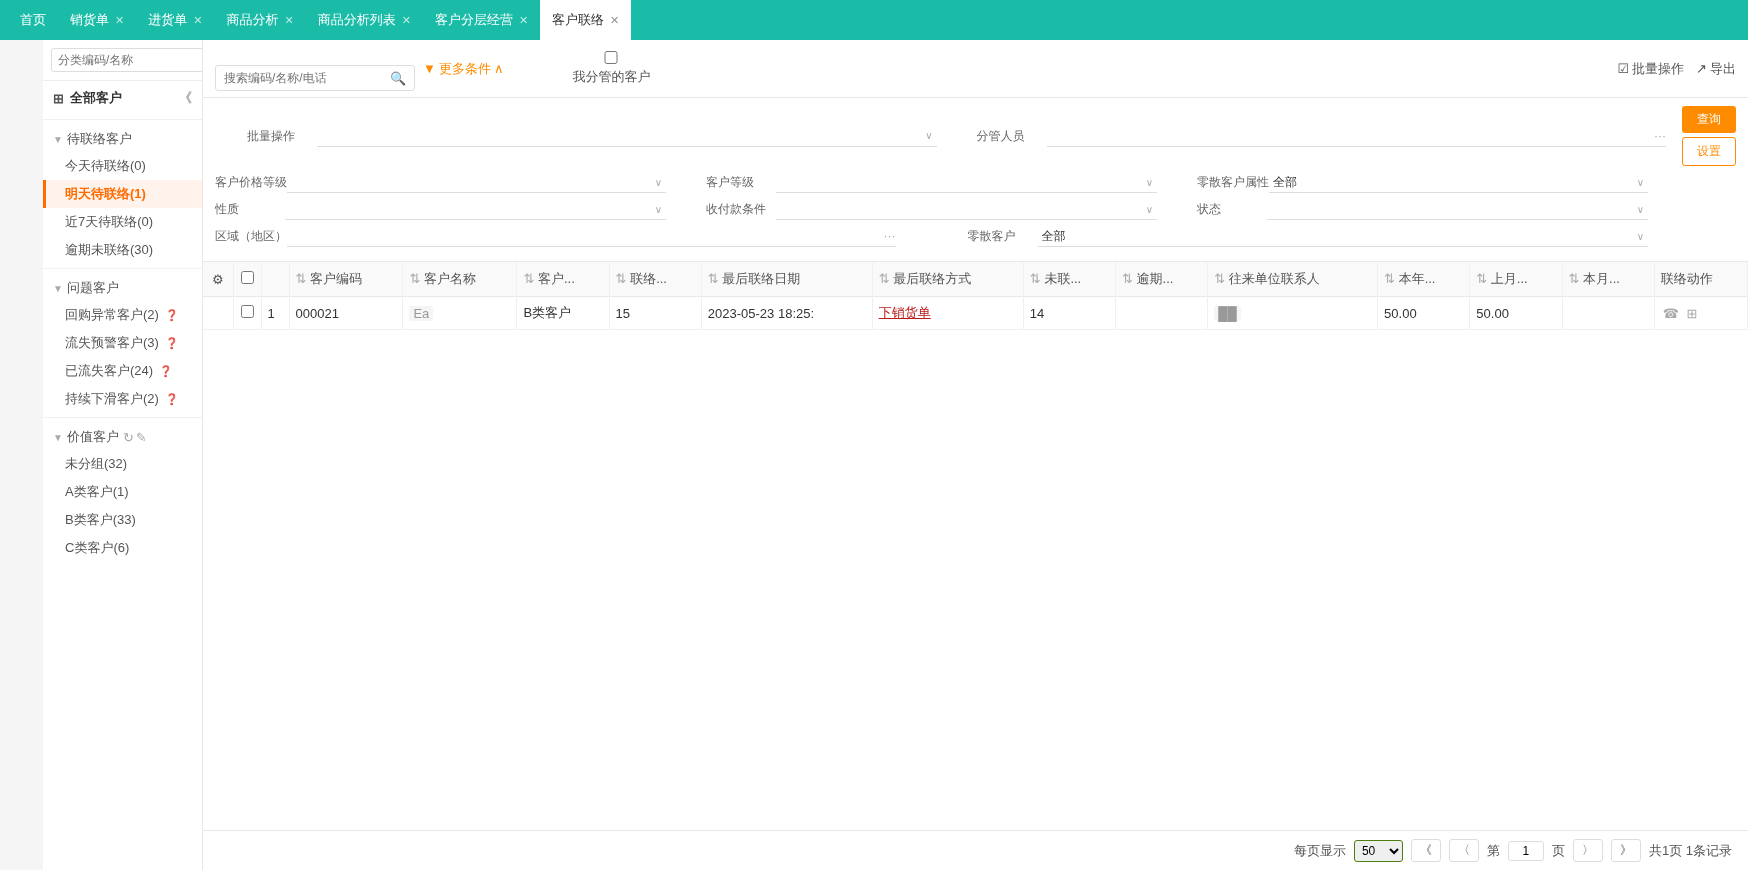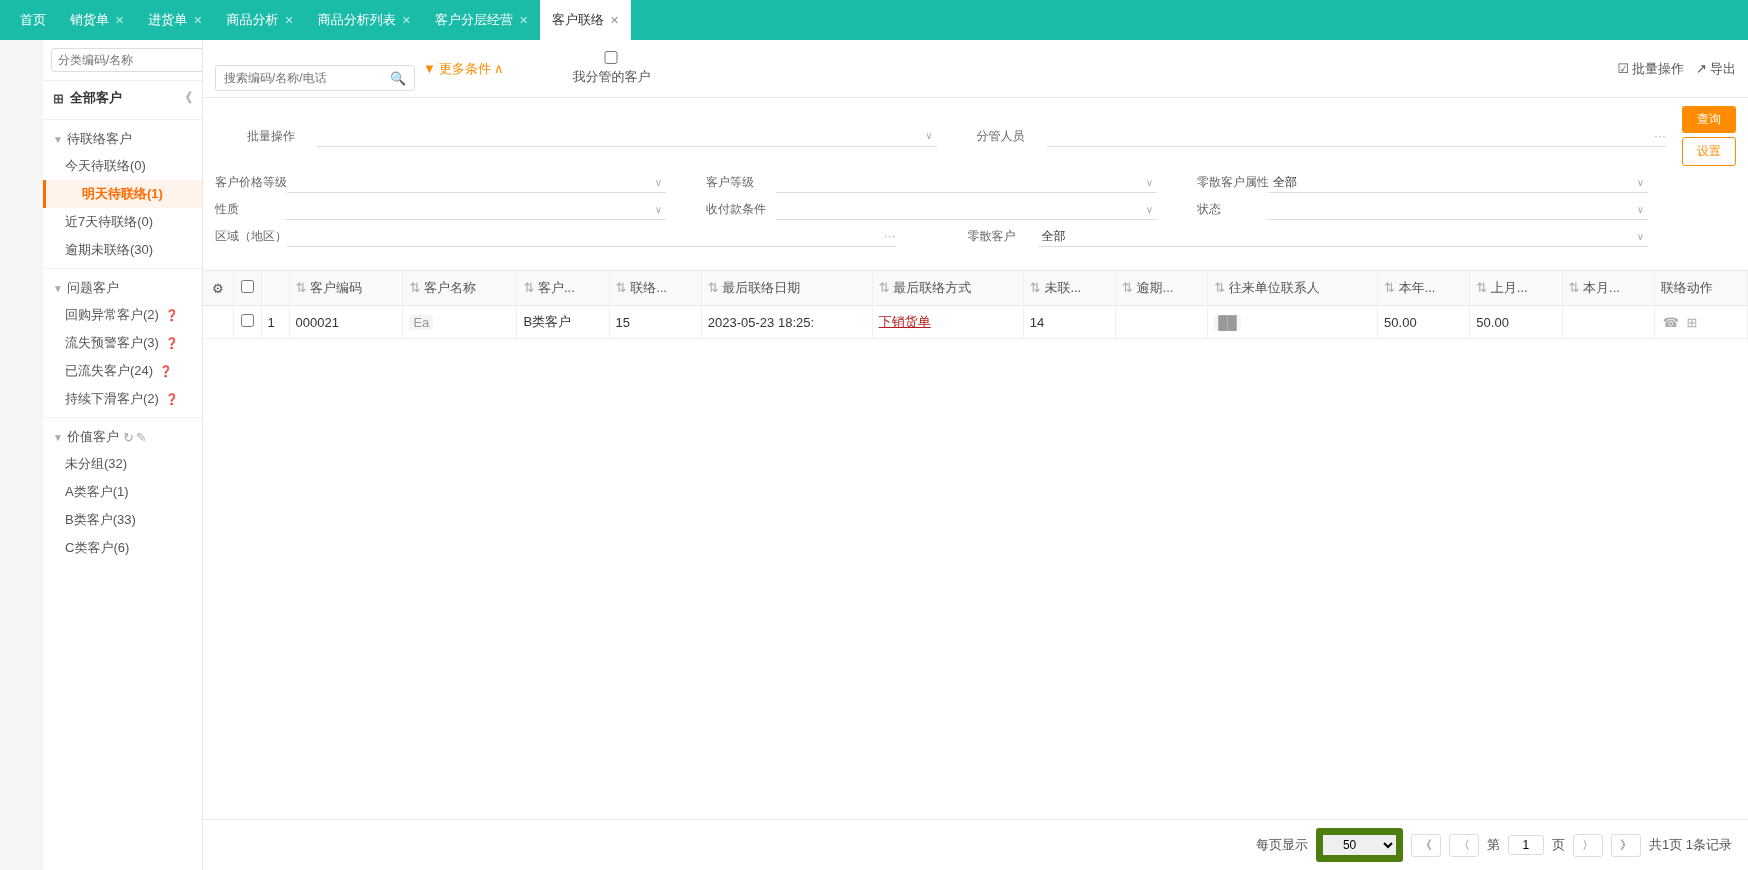--- a/index.html
+++ b/index.html
@@ -71,21 +71,21 @@
       cursor: pointer;
     }
     .sidebar-header .grid-icon { margin-right: 6px; color: #555; }
     .sidebar-header .collapse-icon { margin-left: auto; color: #aaa; }
     .sidebar-item {
       padding: 5px 10px 5px 22px;
       color: #555;
       cursor: pointer;
       font-size: 12px;
     }
-    .sidebar-item.active { background: #fff3ec; color: #ff6b00; font-weight: bold; border-left: 3px solid #ff6b00; padding-left: 36px; }
+    .sidebar-item.active { background: #fff3ec; color: #ff6b00; font-weight: bold; border-left: 3px solid #ff6b00; padding-left: 19px; }
     .sidebar-divider { height: 1px; background: #f0f0f0; margin: 4px 0; }
     .sidebar-group-header {
       padding: 6px 10px 4px 10px;
       color: #555;
       font-size: 12px;
       display: flex;
       align-items: center;
       cursor: pointer;
     }
     .sidebar-group-header .tri { margin-right: 4px; font-size: 10px; color: #aaa; }
@@ -162,21 +162,21 @@
       background: white;
       border-bottom: 1px solid #e8e8e8;
       padding: 8px 12px;
     }
     .filter-row {
       display: flex;
       align-items: center;
       margin-bottom: 6px;
       gap: 8px;
     }
-    .filter-row:last-child { margin-bottom: 15px; }
+    .filter-row:last-child { margin-bottom: 6px; }
     .filter-item {
       display: flex;
       align-items: center;
       flex: 1;
       min-width: 0;
     }
     .filter-label {
       color: #666;
       font-size: 12px;
       white-space: nowrap;
@@ -278,23 +278,23 @@
       border-top: 1px solid #e8e8e8;
       padding: 8px 16px;
       display: flex;
       align-items: center;
       justify-content: flex-end;
       gap: 8px;
       font-size: 12px;
       color: #555;
     }
     .page-size-select {
-      border: 7px solid #4d7c0f;
+      border: 1px solid #4d7c0f;
       border-radius: 3px;
-      padding: 2px 16px;
+      padding: 2px 3px;
       font-size: 12px;
     }
     .page-btn {
       border: 1px solid #ddd;
       background: white;
       padding: 2px 8px;
       border-radius: 3px;
       cursor: pointer;
       color: #555;
       font-size: 12px;

